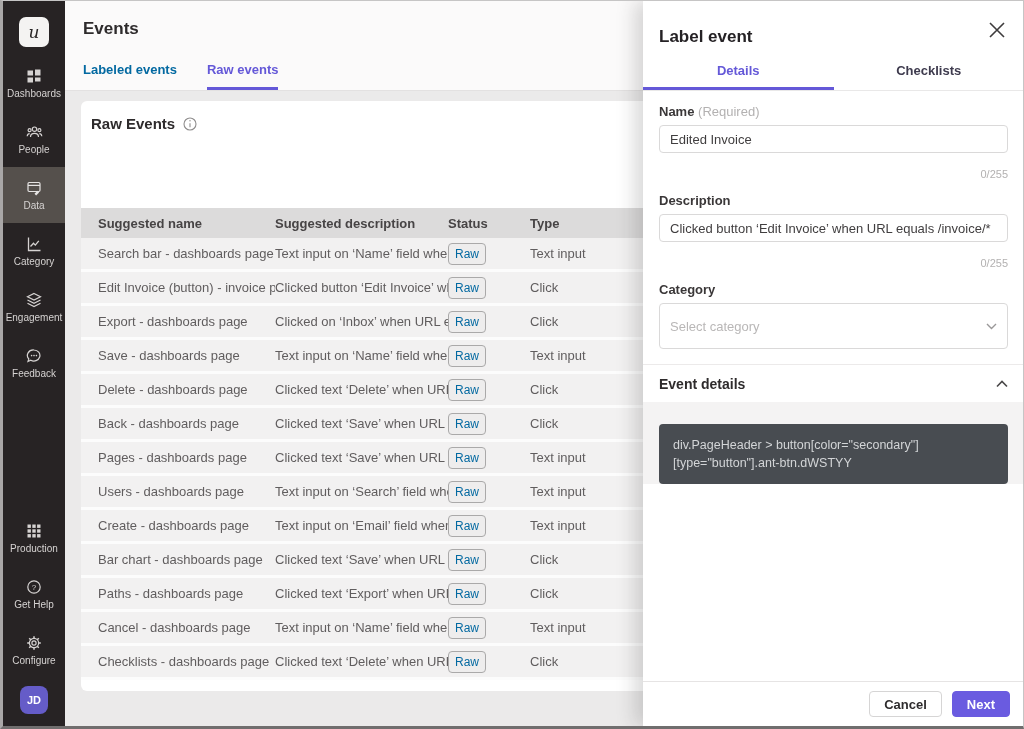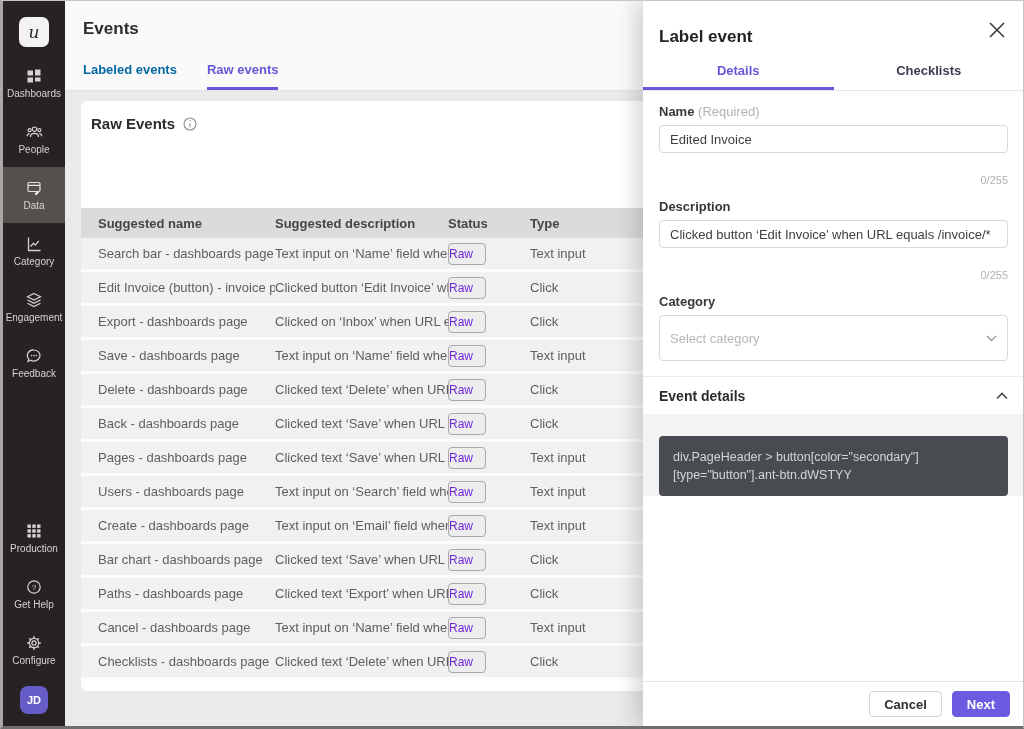--- a/index.html
+++ b/index.html
@@ -42,40 +42,40 @@
   .filter-box .chev{margin-left:auto}
   .filter-input{position:absolute;top:164px;height:28px;width:176px;border:1px solid #d7d6d6;border-radius:4px;
     padding:0 10px;font-size:13px;color:#4c4a4b;font-family:"Liberation Sans",sans-serif}
   .filter-input::placeholder{color:#b6b4b4}
   
 
   .tbl{position:absolute;left:0;top:107px;right:0}
   .tr{display:grid;grid-template-columns:177px 173px 82px 1fr;padding-left:17px;align-items:center}
   .thead{height:30px;background:var(--thead-bg);font-size:13px;font-weight:bold;color:var(--ink2)}
   .row{height:34px;background:var(--row-bg);border-bottom:3px solid #fcfcfc;font-size:13px;color:var(--muted)}
-  .badge{display:inline-block;width:38px;padding:3px 0;border:1px solid #aaa9a9;border-radius:4px;
-    background:#eeeded;font-size:12px;color:#6d28d9}
+  .badge{display:inline-block;width:38px;text-align:center;padding:3px 0;border:1px solid #aaa9a9;border-radius:4px;
+    background:#eeeded;font-size:12px;color:#0369a1}
 
   
   .panel{position:absolute;left:640px;top:0;width:381px;height:100%;background:#fff;z-index:5;
     box-shadow:-8px 0 18px rgba(40,40,40,.18);display:flex;flex-direction:column}
   .panel-header{padding:18px 16px 0;display:flex;align-items:flex-start}
   .panel-title{font-size:17px;font-weight:bold;color:#252225;margin-top:8px}
   .close-btn{margin-left:auto;cursor:pointer;line-height:0;padding:2px}
   .panel-tabs{display:flex;margin-top:6px;border-bottom:1px solid #e9e8e8}
   .panel-tab{flex:1;text-align:center;font-size:13px;font-weight:bold;color:#3e3b4e;padding:10px 0 9px;
     border-bottom:3px solid transparent;cursor:pointer}
   .panel-tab.active{color:var(--accent);border-bottom-color:var(--accent)}
   .panel-body{flex:1;overflow:hidden}
   .field{padding:0 16px}
   .field-label{font-size:13px;font-weight:bold;color:#3a3738;margin-top:13px}
   .req{font-weight:normal;color:var(--faint)}
   .text-input{width:100%;height:28px;margin-top:6px;border:1px solid #dad9d9;border-radius:4px;padding:0 10px;
     font-size:13px;color:#403e3f;font-family:"Liberation Sans",sans-serif;background:#fff}
-  .counter{text-align:right;font-size:11px;color:var(--faint);margin-top:21px}
+  .counter{text-align:right;font-size:11px;color:var(--faint);margin-top:15px}
   .select-box{width:100%;height:46px;margin-top:6px;border:1px solid #dad9d9;border-radius:4px;padding:0 10px;
     display:flex;align-items:center;font-size:13px;color:#b9b7b7;cursor:pointer}
   .select-box .chev{margin-left:auto}
   .section-divider{border-top:1px solid #eceaea;margin-top:15px}
   .ed-heading{display:flex;align-items:center;padding:11px 16px 10px;font-size:14px;font-weight:bold;color:#2e2b2c}
   .ed-heading .collapse{margin-left:auto;cursor:pointer;line-height:0}
   .gray-section{background:#f4f3f3;padding:12px 16px 0}
   .css-label{font-size:13px;font-weight:bold;color:#3a3738}
   .code-box{margin-top:10px;background:var(--code-bg);border-radius:4px;padding:12px 14px;font-size:12.5px;
     line-height:1.45;color:#d3d5d7;overflow-wrap:anywhere}

